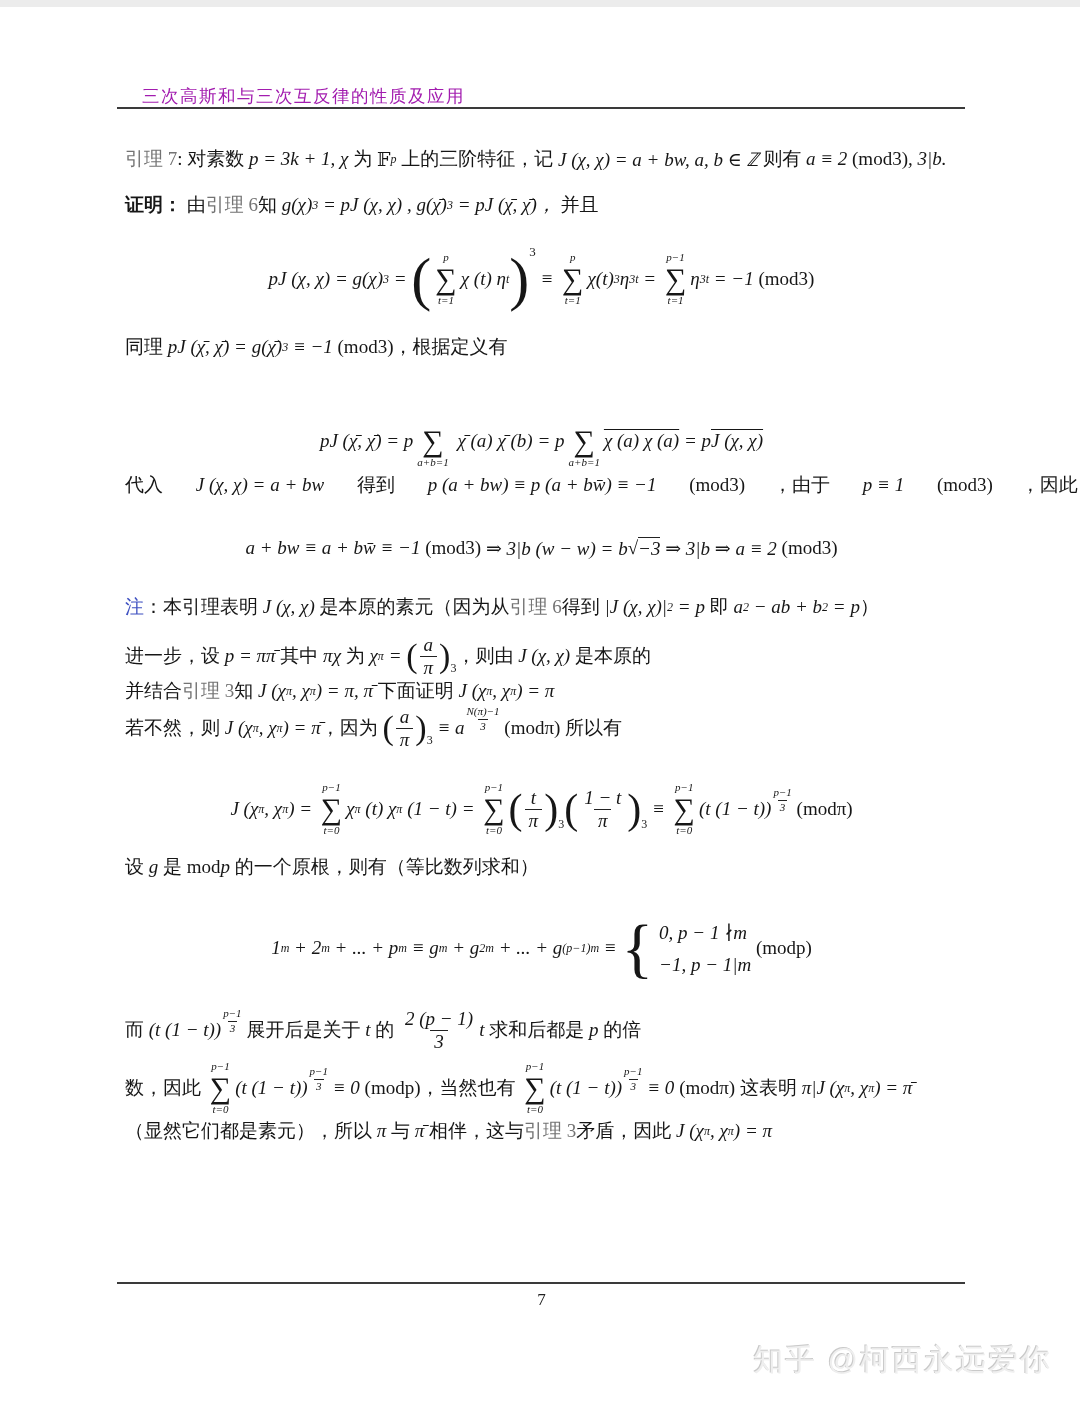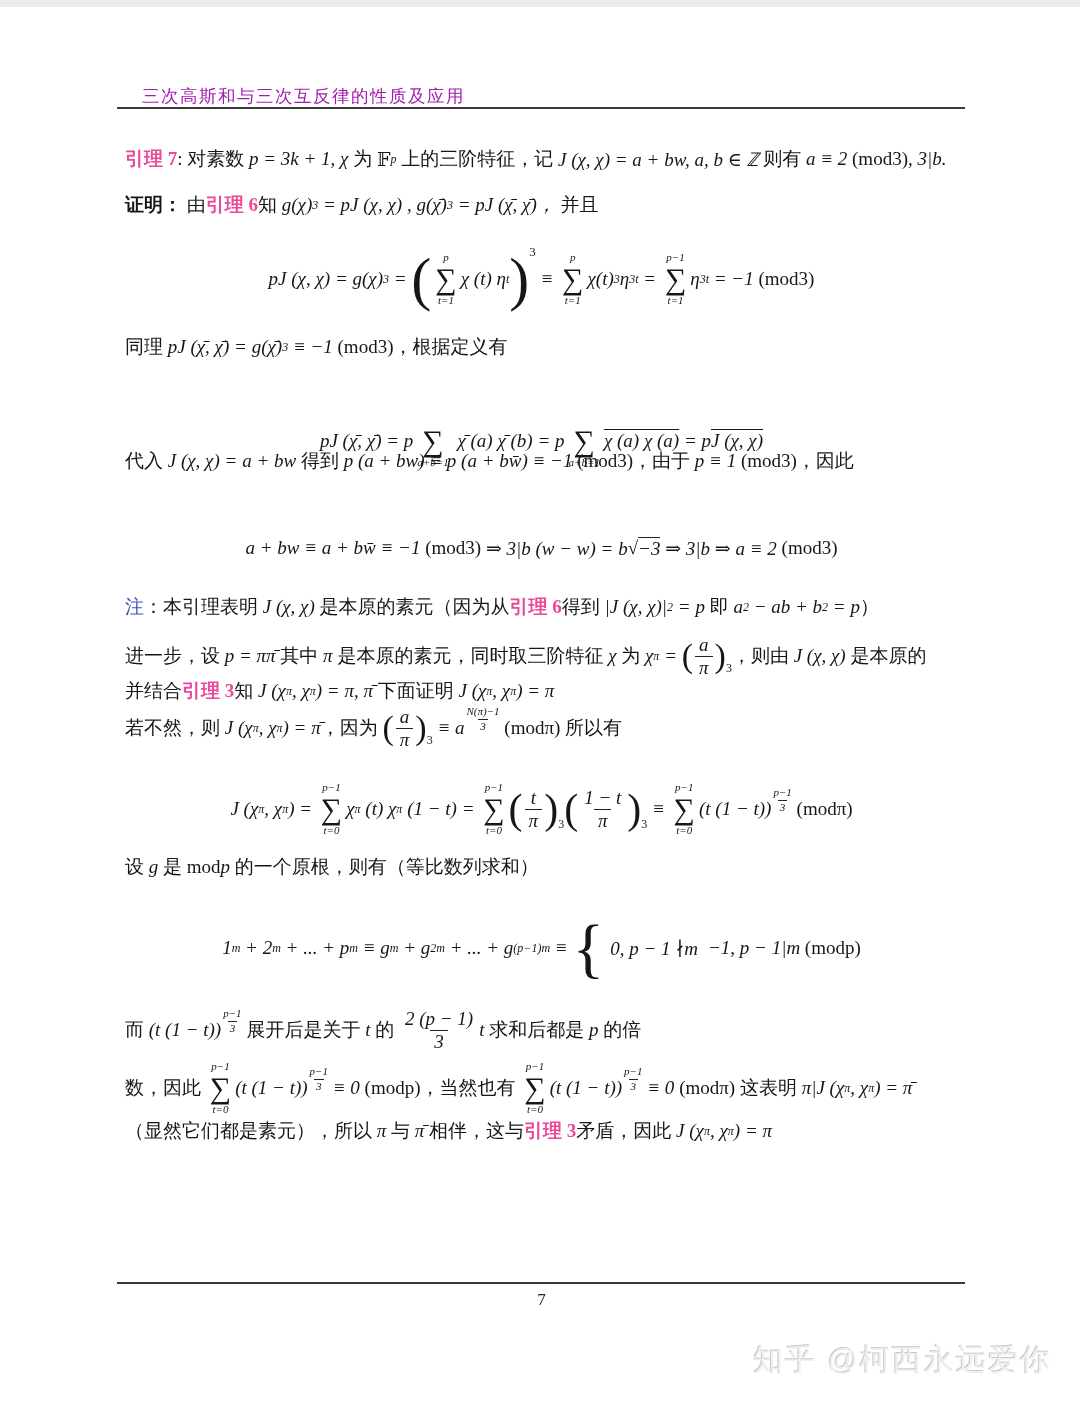--- a/index.html
+++ b/index.html
@@ -11,41 +11,41 @@
   .topband{position:absolute;top:0;left:0;width:1080px;height:7px;background:#ececec;}
   .hrule{position:absolute;left:117px;width:848px;height:2px;background:#3a3a3a;}
   .title{position:absolute;left:126px;top:84px;font-size:17.5px;letter-spacing:1.5px;color:#a21caf;margin-left:16px;}
   .row{position:absolute;left:125px;width:833px;display:flex;align-items:center;font-size:19px;}
   .row>*{white-space:pre;}
   .disp{justify-content:center;}
   .cjk{font-style:normal;}
   .mi{font-style:italic;}
   .mn{font-style:normal;}
   .bold{font-weight:bold;}
-  .red{color:#ec4899;font-weight:bold;}
+  .red{color:#737373;}
   .blue{color:#3f51c1;}
   sup,sub{font-size:12px;font-style:italic;}
   sup{vertical-align:8px;}
   sub{vertical-align:-5px;}
   .sum{display:inline-flex;flex-direction:column;align-items:center;line-height:1;margin:0 4px;font-style:normal;}
   .sum .lim{font-size:11px;font-style:italic;height:13px;line-height:13px;}
   .sum .sig{font-size:30px;line-height:30px;font-style:normal;}
   .frac{display:inline-flex;flex-direction:column;align-items:center;font-style:italic;line-height:1.15;margin:0 2px;}
   .frac .den{border-top:1.3px solid #222;}
   .frac .num,.frac .den{padding:0 4px;}
   .pf{display:inline-flex;flex-direction:column;align-items:center;font-size:11px;line-height:1.2;position:relative;top:-9px;margin-left:2px;font-style:italic;}
   .pf .den{border-top:1px solid #222;padding:0 2px;}
   .gp1{font-size:60px;font-weight:400;line-height:0;font-style:normal;}
   .gp2{font-size:42px;line-height:0;font-style:normal;}
   .gp3{font-size:34px;line-height:0;font-style:normal;}
   .hexp{position:relative;top:-27px;font-size:13px;font-style:normal;}
   .lsub{position:relative;top:15px;font-size:12px;font-style:normal;}
   .lsub3{position:relative;top:12px;font-size:12px;font-style:normal;}
   .brace{font-size:66px;font-weight:300;line-height:0;font-style:normal;margin-right:6px;}
-  .cases{display:inline-flex;flex-direction:row;gap:10px;font-style:italic;text-align:left;}
+  .cases{display:inline-flex;flex-direction:column;gap:10px;font-style:italic;text-align:left;}
   .ov{text-decoration:overline;}
   .rsym{font-style:normal;}
   .rad{border-top:1.4px solid #222;font-style:italic;}
   .pagenum{position:absolute;left:125px;width:833px;top:1290px;text-align:center;font-size:17px;color:#222;}
   .watermark{
     position:absolute;top:1340px;right:28px;font-size:30px;letter-spacing:2px;
     font-family:Liberation Sans, sans-serif;
     color:#efefef;text-shadow:-1px -1px 0 #c9c9c9,1px 1px 0 #ffffff;
   }
 </style>
@@ -122,21 +122,21 @@
 <div class="row disp" style="top:404px;height:74px;">
   <span class="mi">pJ (χ̄, χ̄) = p</span>
   <span class="sum"><span class="lim"> </span><span class="sig">∑</span><span class="lim">a+b=1</span></span>
   <span class="mi"> χ̄ (a) χ̄ (b) = p</span>
   <span class="sum"><span class="lim"> </span><span class="sig">∑</span><span class="lim">a+b=1</span></span>
   <span class="mi ov">χ (a) χ (a)</span>
   <span class="mi"> = p</span>
     <span class="mi ov">J (χ, χ)</span>
 </div>
 
-<div class="row" style="top:448px;">
+<div class="row" style="top:472px;gap:28px;">
   <span class="cjk">代入 </span>
     <span class="mi">J (χ, χ) = a + bw</span>
     <span class="cjk"> 得到 </span>
     <span class="mi">p (a + bw) ≡ p (a + bw̄) ≡ −1 </span>
     <span class="mn">(mod3)</span>
     <span class="cjk">，由于 </span>
     <span class="mi">p ≡ 1 </span>
     <span class="mn">(mod3)</span>
     <span class="cjk">，因此</span>
 </div>
@@ -169,21 +169,20 @@
     <sup>2</sup>
     <span class="mi"> = p</span>
     <span class="cjk">）</span>
 </div>
 
 <div class="row" style="top:630px;height:52px;">
   <span class="cjk">进一步，设 </span>
     <span class="mi">p = ππ̄</span>
     <span class="cjk"> 其中 </span>
     <span class="mi">π</span>
-    <span class="cjk"> 是本原的素元，同时取三阶特征 </span>
     <span class="mi">χ</span>
     <span class="cjk"> 为 </span>
     <span class="mi">χ</span>
     <sub>π</sub>
     <span class="mi"> = </span>
   <span class="gp3">(</span>
   <span class="frac"><span class="num">a</span><span class="den">π</span></span>
   <span class="gp3">)</span>
     <span class="lsub3">3</span>
   <span class="cjk">，则由 </span>

